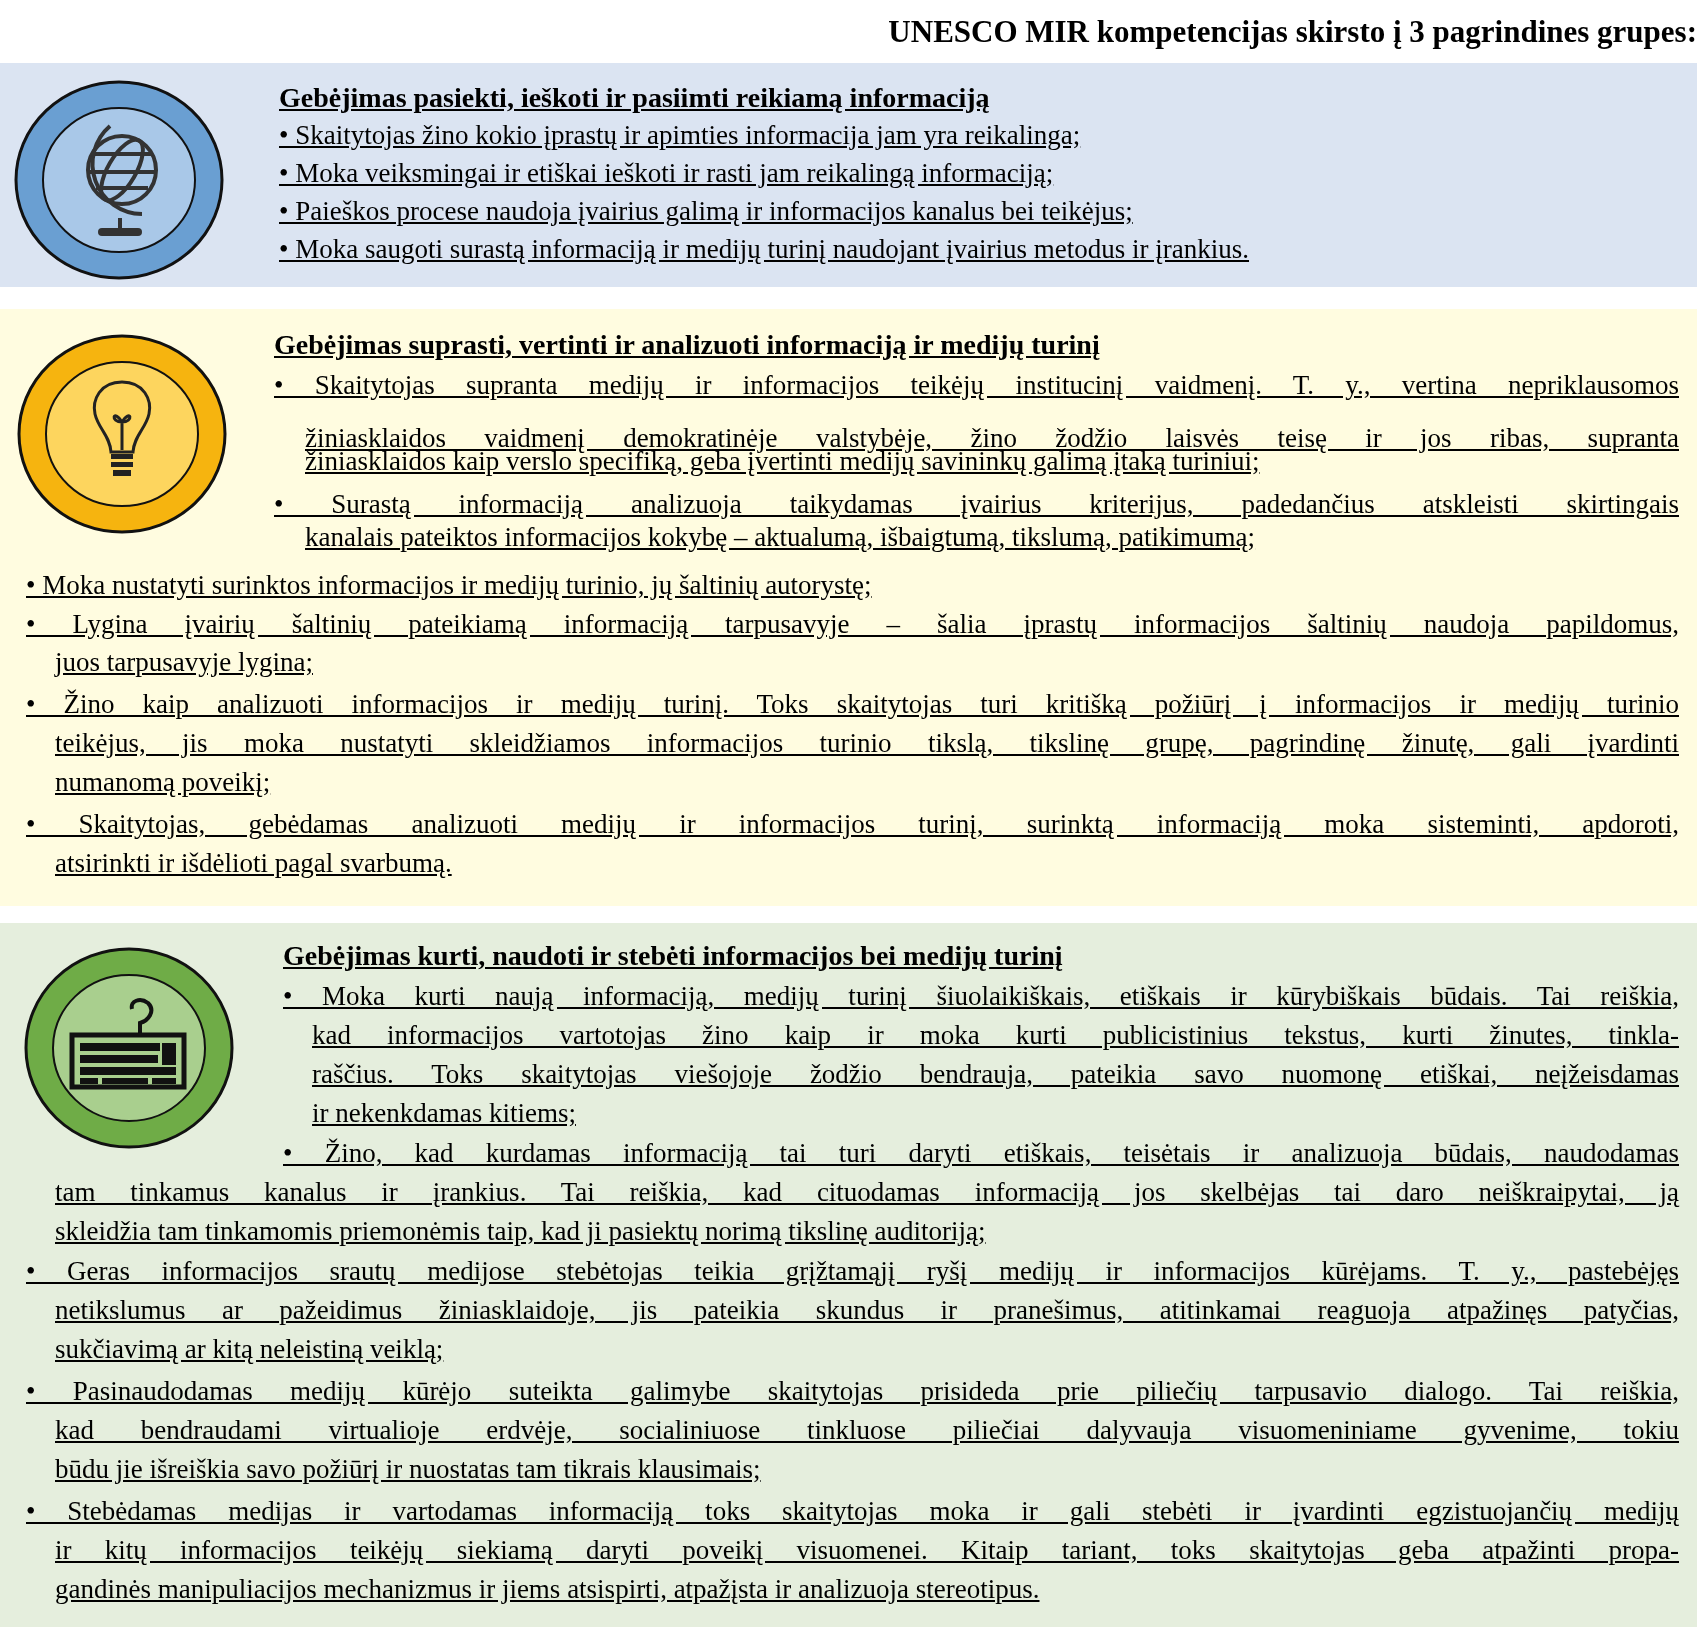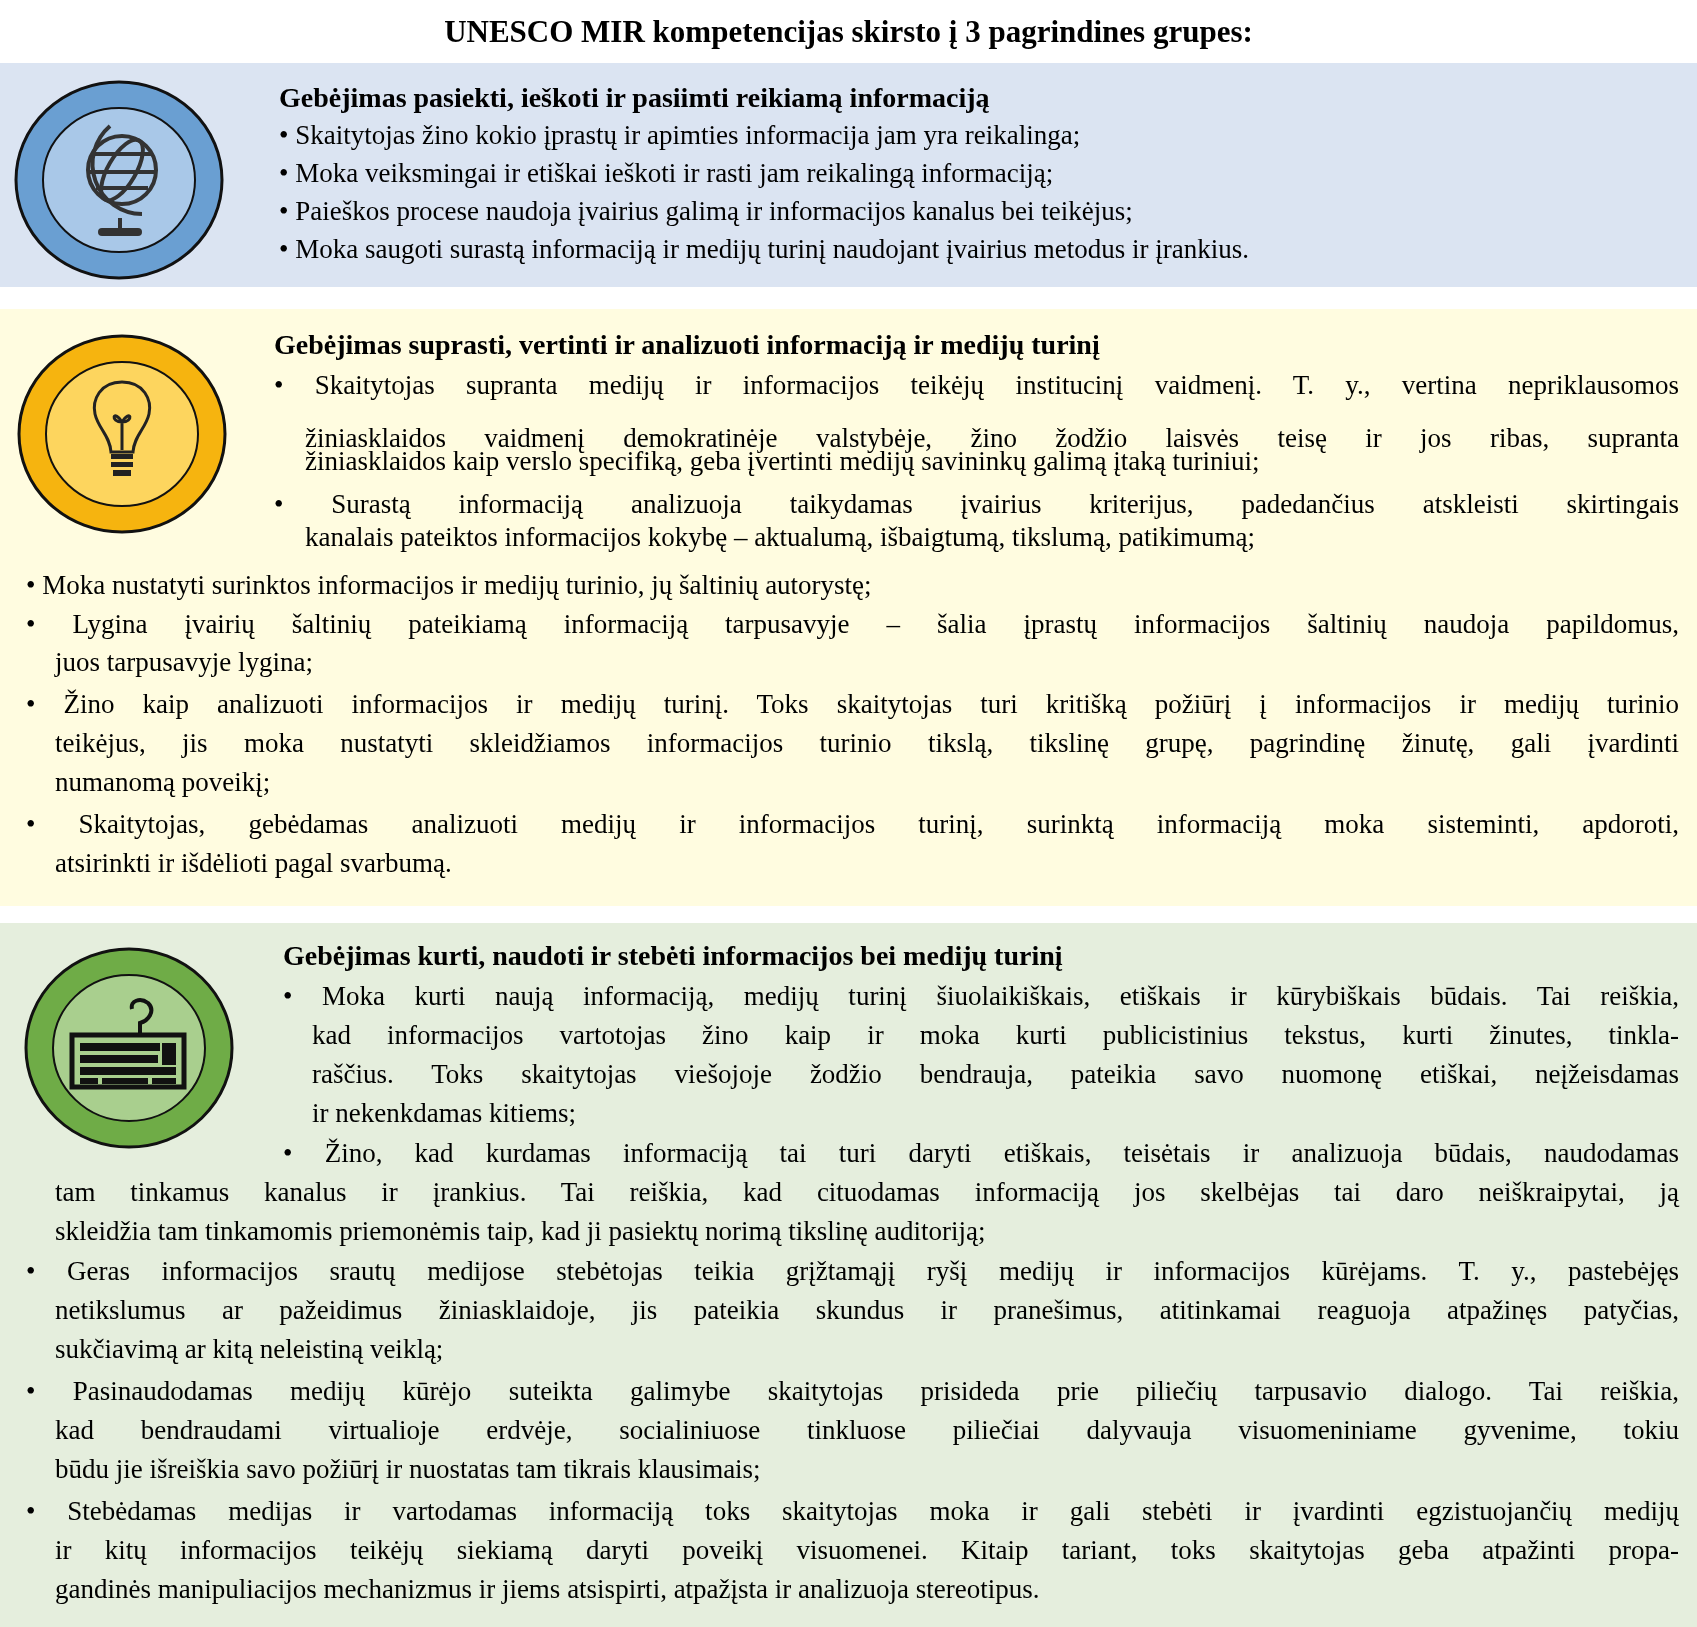--- a/index.html
+++ b/index.html
@@ -1,25 +1,25 @@
 <!DOCTYPE html>
 <html><head>
 <meta charset="utf-8">
 <style>
   html, body { margin:0; padding:0; background:#ffffff; }
   body { width:1697px; height:1627px; position:relative; overflow:hidden;
          font-family:"Liberation Serif", "DejaVu Serif", serif; color:#000; }
-  .title { position:absolute; left:0; top:12px; width:1697px; text-align:center;
+  .title { position:absolute; left:0; top:12px; width:1697px; text-align:right;
            font-weight:bold; font-size:31px; line-height:40px; }
   .band { position:absolute; left:0; width:1697px; }
   .band.blue { top:63px; height:224px; background:#dbe4f2; }
   .band.yellow { top:309px; height:597px; background:#fffce0; }
   .band.green { top:923px; height:704px; background:#e5eedd; }
   .badge { position:absolute; }
-  .line { position:absolute; font-size:27px; line-height:36px; white-space:nowrap; }
+  .line { position:absolute; font-size:27px; line-height:36px; white-space:nowrap;text-decoration:underline; }
   .heading { font-weight:bold; font-size:28px; }
   .just { text-align:justify; text-align-last:justify; white-space:normal; }
 </style>
 </head>
 <body>
 
 <div class="title">UNESCO MIR kompetencijas skirsto į 3 pagrindines grupes:</div>
 
 <div class="band blue"></div>
 <svg class="badge" style="left:12px;top:78px" width="214" height="204" viewBox="0 0 214 204">

